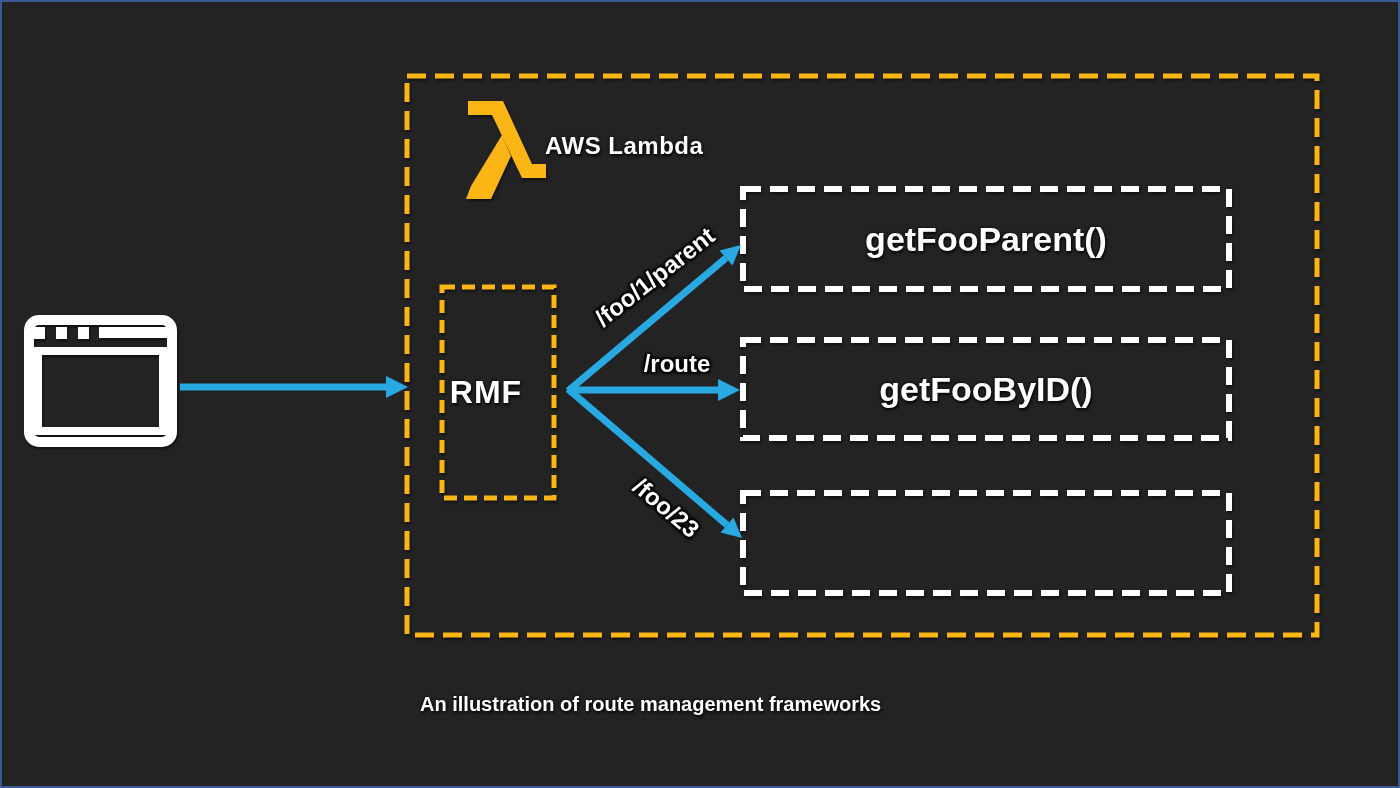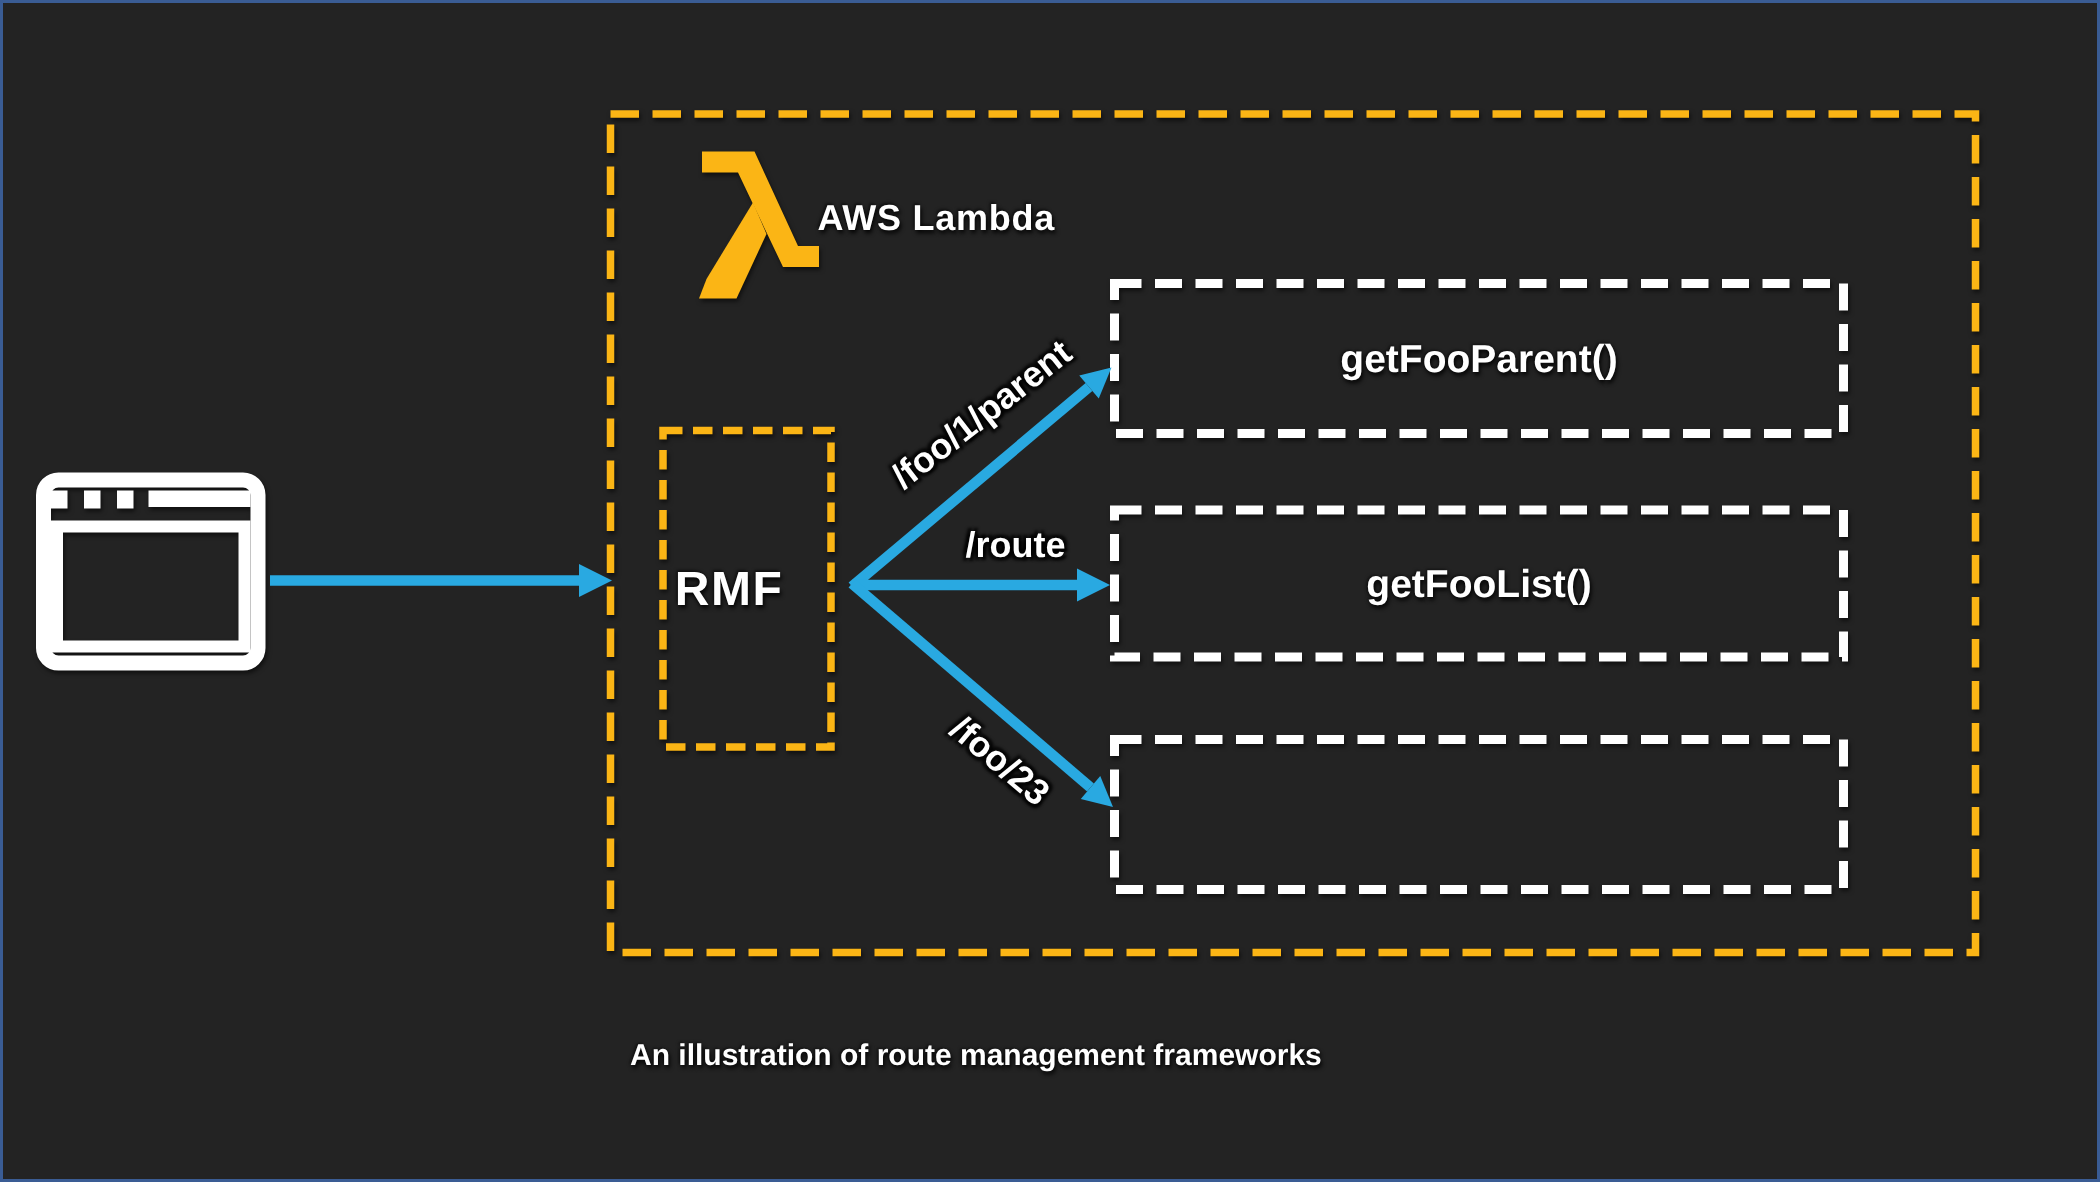--- a/index.html
+++ b/index.html
@@ -39,21 +39,21 @@
   }
   .aws-title { left:543px; top:114px; font-size:24px; letter-spacing:0.5px;margin-top:16px; }
   .rmf-label {
     left:428px; top:285px; width:112px; height:211px;
     display:flex; align-items:center; justify-content:center;
     font-size:32px; letter-spacing:1px;
   }
   .handler {
     left:740px; width:488px;
     display:flex; align-items:center; justify-content:center;
-    font-size:26px;
+    font-size:34px;
   }
   .handler-1 { top:186px; height:102px; }
   .handler-2 { top:337px; height:100px; }
   .handler-3 { top:490px; height:102px; }
   .route { font-size:24px;
     text-shadow: 2px 2px 2px rgba(0,0,0,0.95), -2px -2px 2px rgba(0,0,0,0.8),
                  2px -2px 2px rgba(0,0,0,0.8), -2px 2px 2px rgba(0,0,0,0.8);
   }
   .route-1 { left:653px; top:275px; transform: translate(-50%,-50%) rotate(-38deg); }
   .route-2 { left:675px; top:362px; transform: translate(-50%,-50%); }
@@ -110,20 +110,20 @@
         <polygon points="740,536 718.5,530.6 731.5,515.4"></polygon>
       </g>
     </g>
   </svg>
 
   <div class="txt aws-title">AWS Lambda</div>
 
   <div class="txt rmf-label">RMF</div>
 
   <div class="txt handler handler-1">getFooParent()</div>
-  <div class="txt handler handler-2">getFooList()</div>
+  <div class="txt handler handler-2">getFooByID()</div>
 
   <div class="txt route route-1">/foo/1/parent</div>
   <div class="txt route route-2">/route</div>
   <div class="txt route route-3">/foo/23</div>
 
   <div class="txt caption">An illustration of route management frameworks</div>
 </div>
 
 </body></html>

